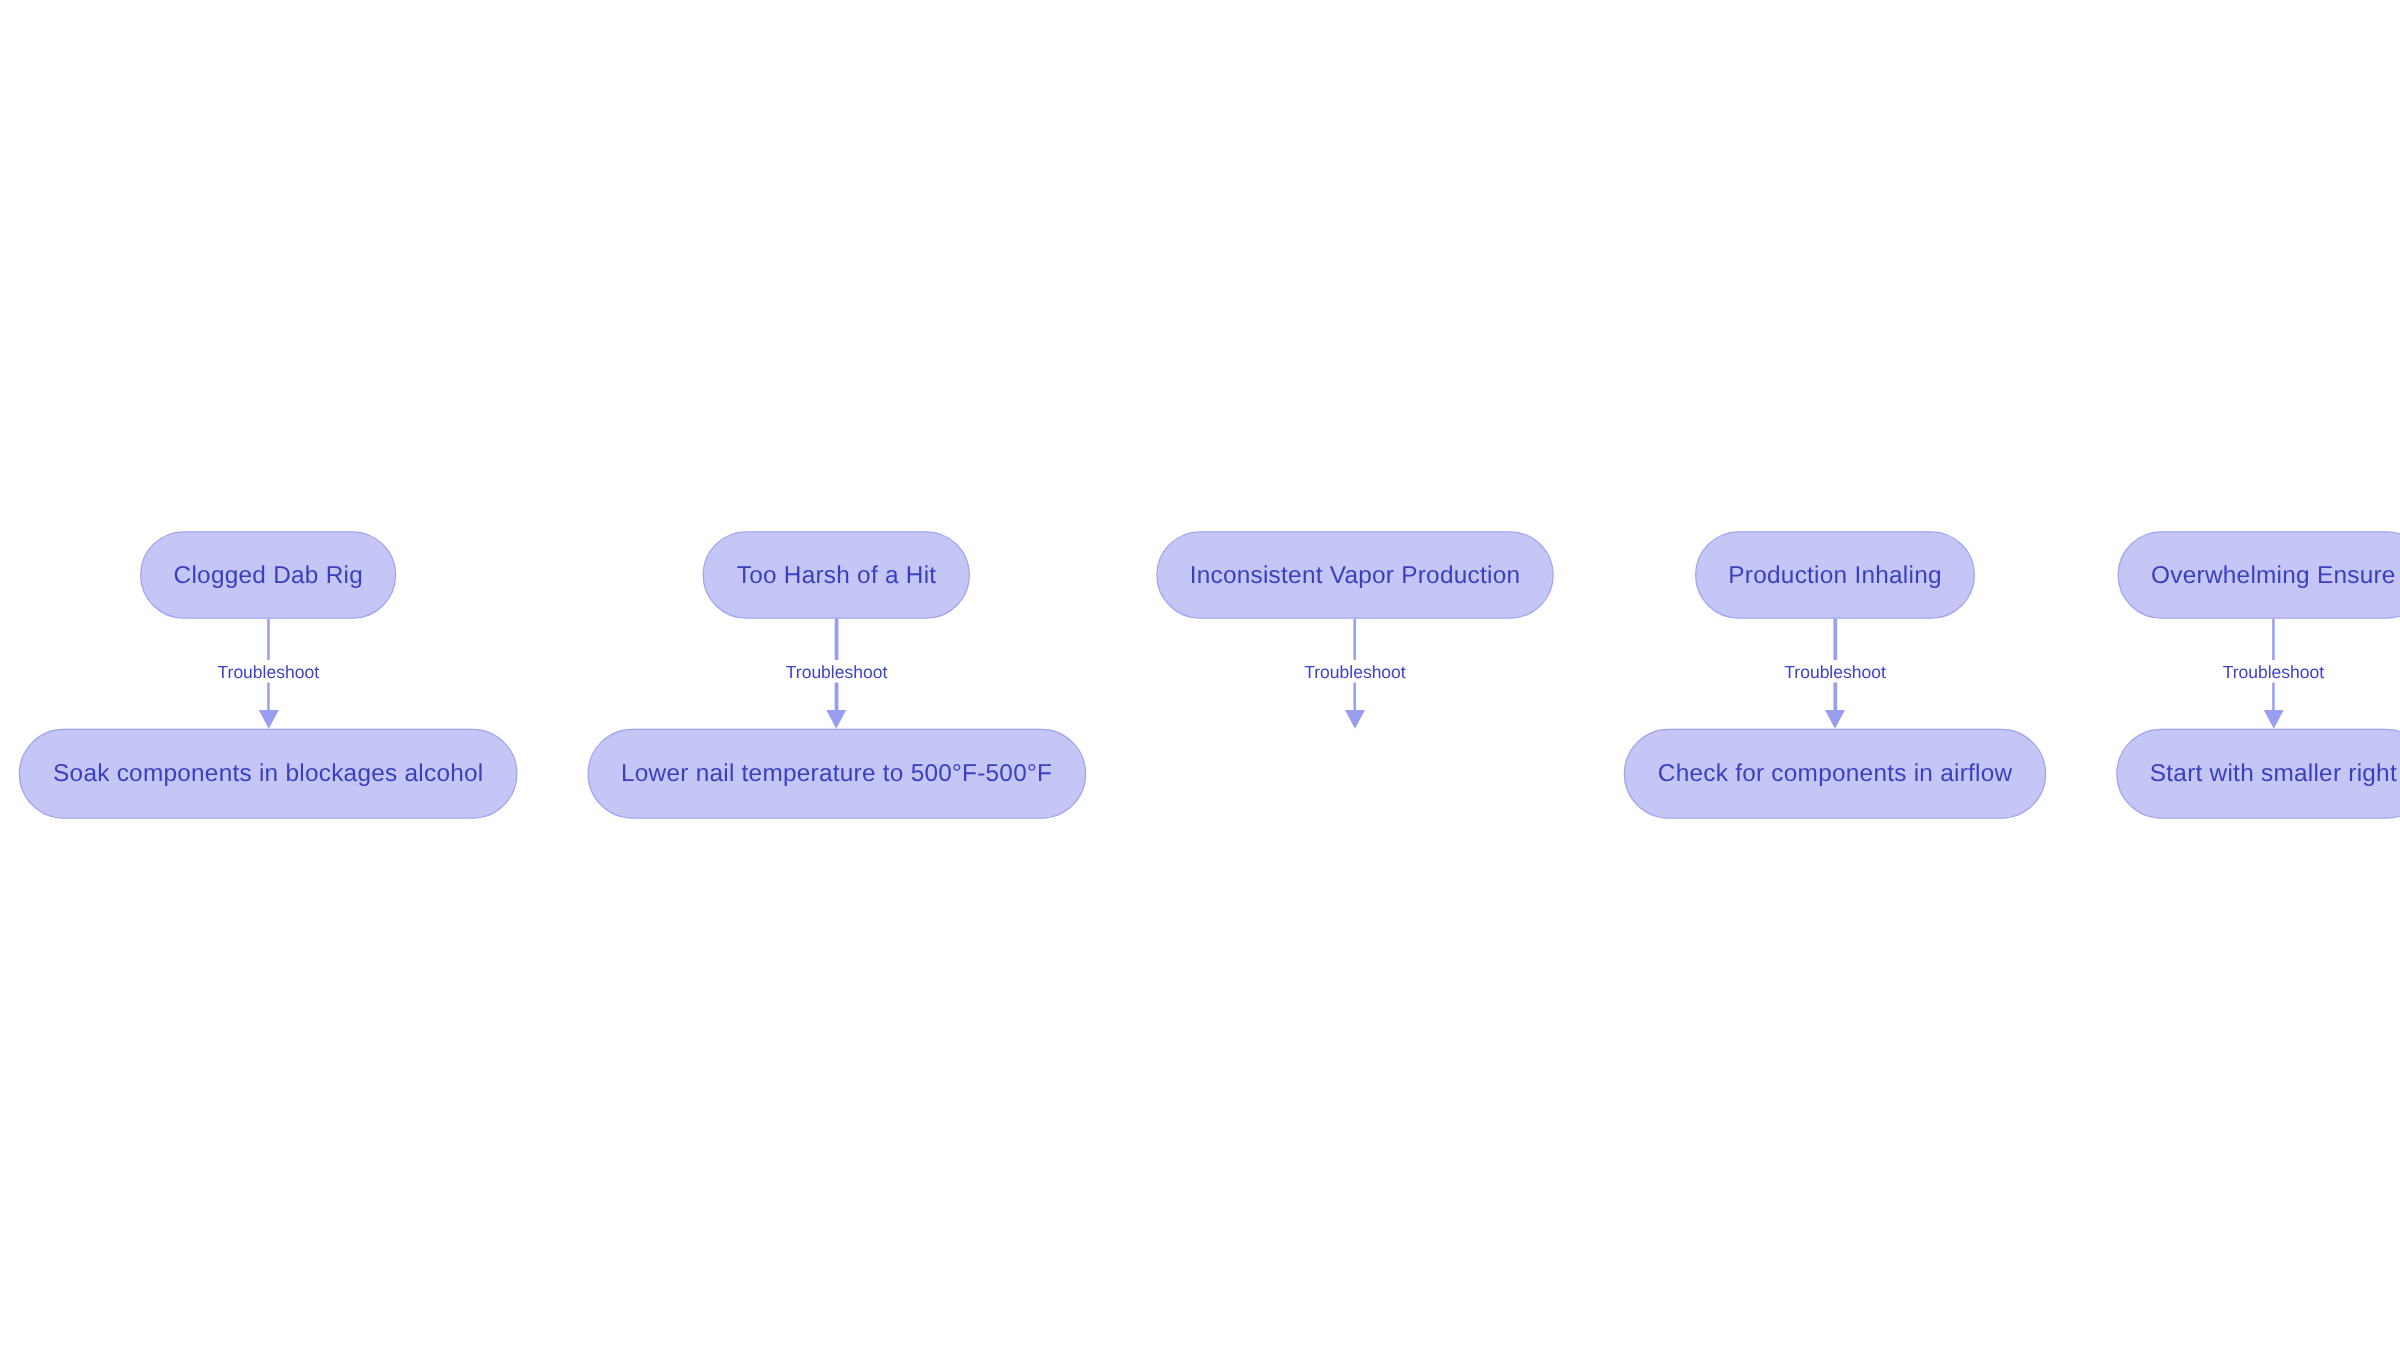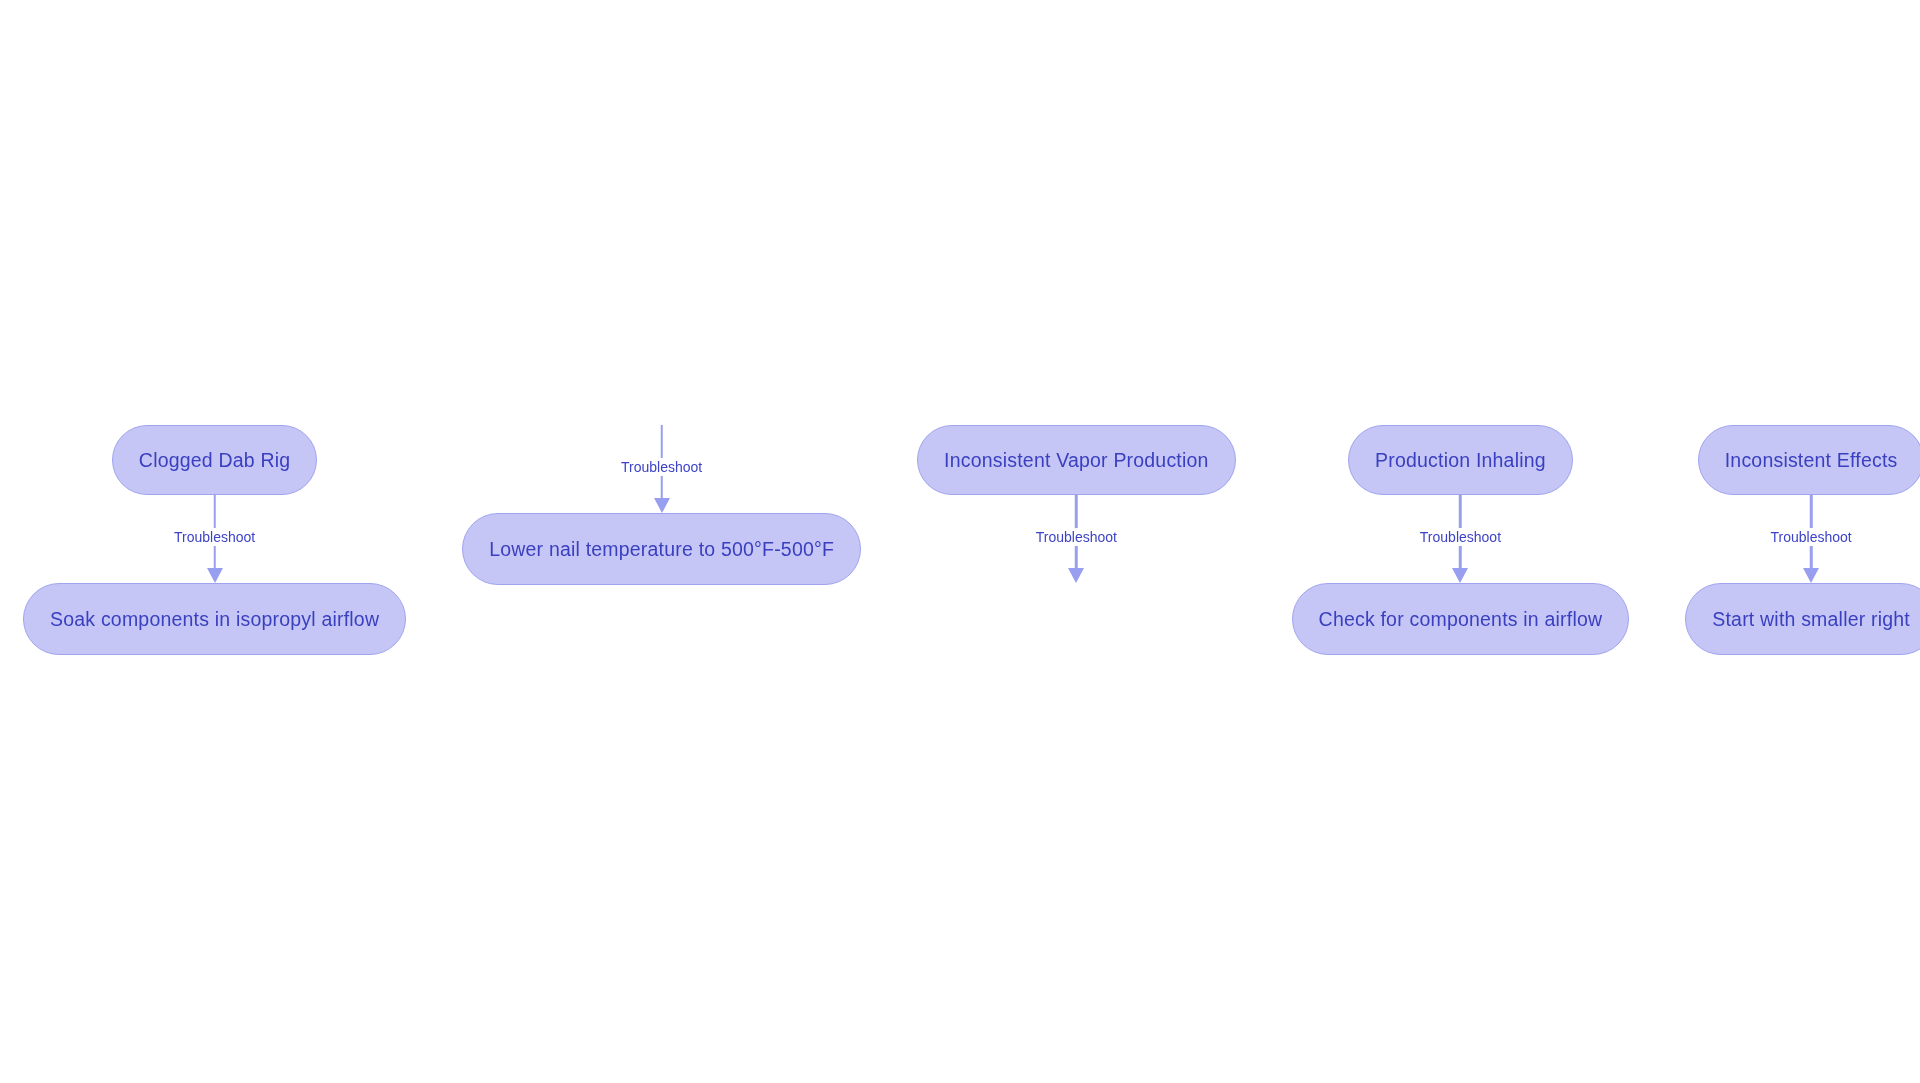--- a/index.html
+++ b/index.html
@@ -97,25 +97,28 @@
     <div class="flow-col">
       <div class="node top">
         <span>Clogged Dab Rig</span>
       </div>
       <div class="connector">
         <div class="edge-line"></div>
         <div class="arrowhead"></div>
         <div class="edge-label">Troubleshoot</div>
       </div>
       <div class="node bottom">
-        <span>Soak components in isopropyl airflow</span>
+        <span>Soak components in blockages alcohol</span>
       </div>
     </div>
 
     <div class="flow-col">
+      <div class="node top">
+        <span>Too Harsh of a Hit</span>
+      </div>
       <div class="connector">
         <div class="edge-line"></div>
         <div class="arrowhead"></div>
         <div class="edge-label">Troubleshoot</div>
       </div>
       <div class="node bottom">
         <span>Lower nail temperature to 500°F-500°F</span>
       </div>
     </div>
 
@@ -139,21 +142,21 @@
         <div class="arrowhead"></div>
         <div class="edge-label">Troubleshoot</div>
       </div>
       <div class="node bottom">
         <span>Check for components in airflow</span>
       </div>
     </div>
 
     <div class="flow-col">
       <div class="node top">
-        <span>Inconsistent Effects</span>
+        <span>Overwhelming Ensure</span>
       </div>
       <div class="connector">
         <div class="edge-line"></div>
         <div class="arrowhead"></div>
         <div class="edge-label">Troubleshoot</div>
       </div>
       <div class="node bottom">
         <span>Start with smaller right</span>
       </div>
     </div>

